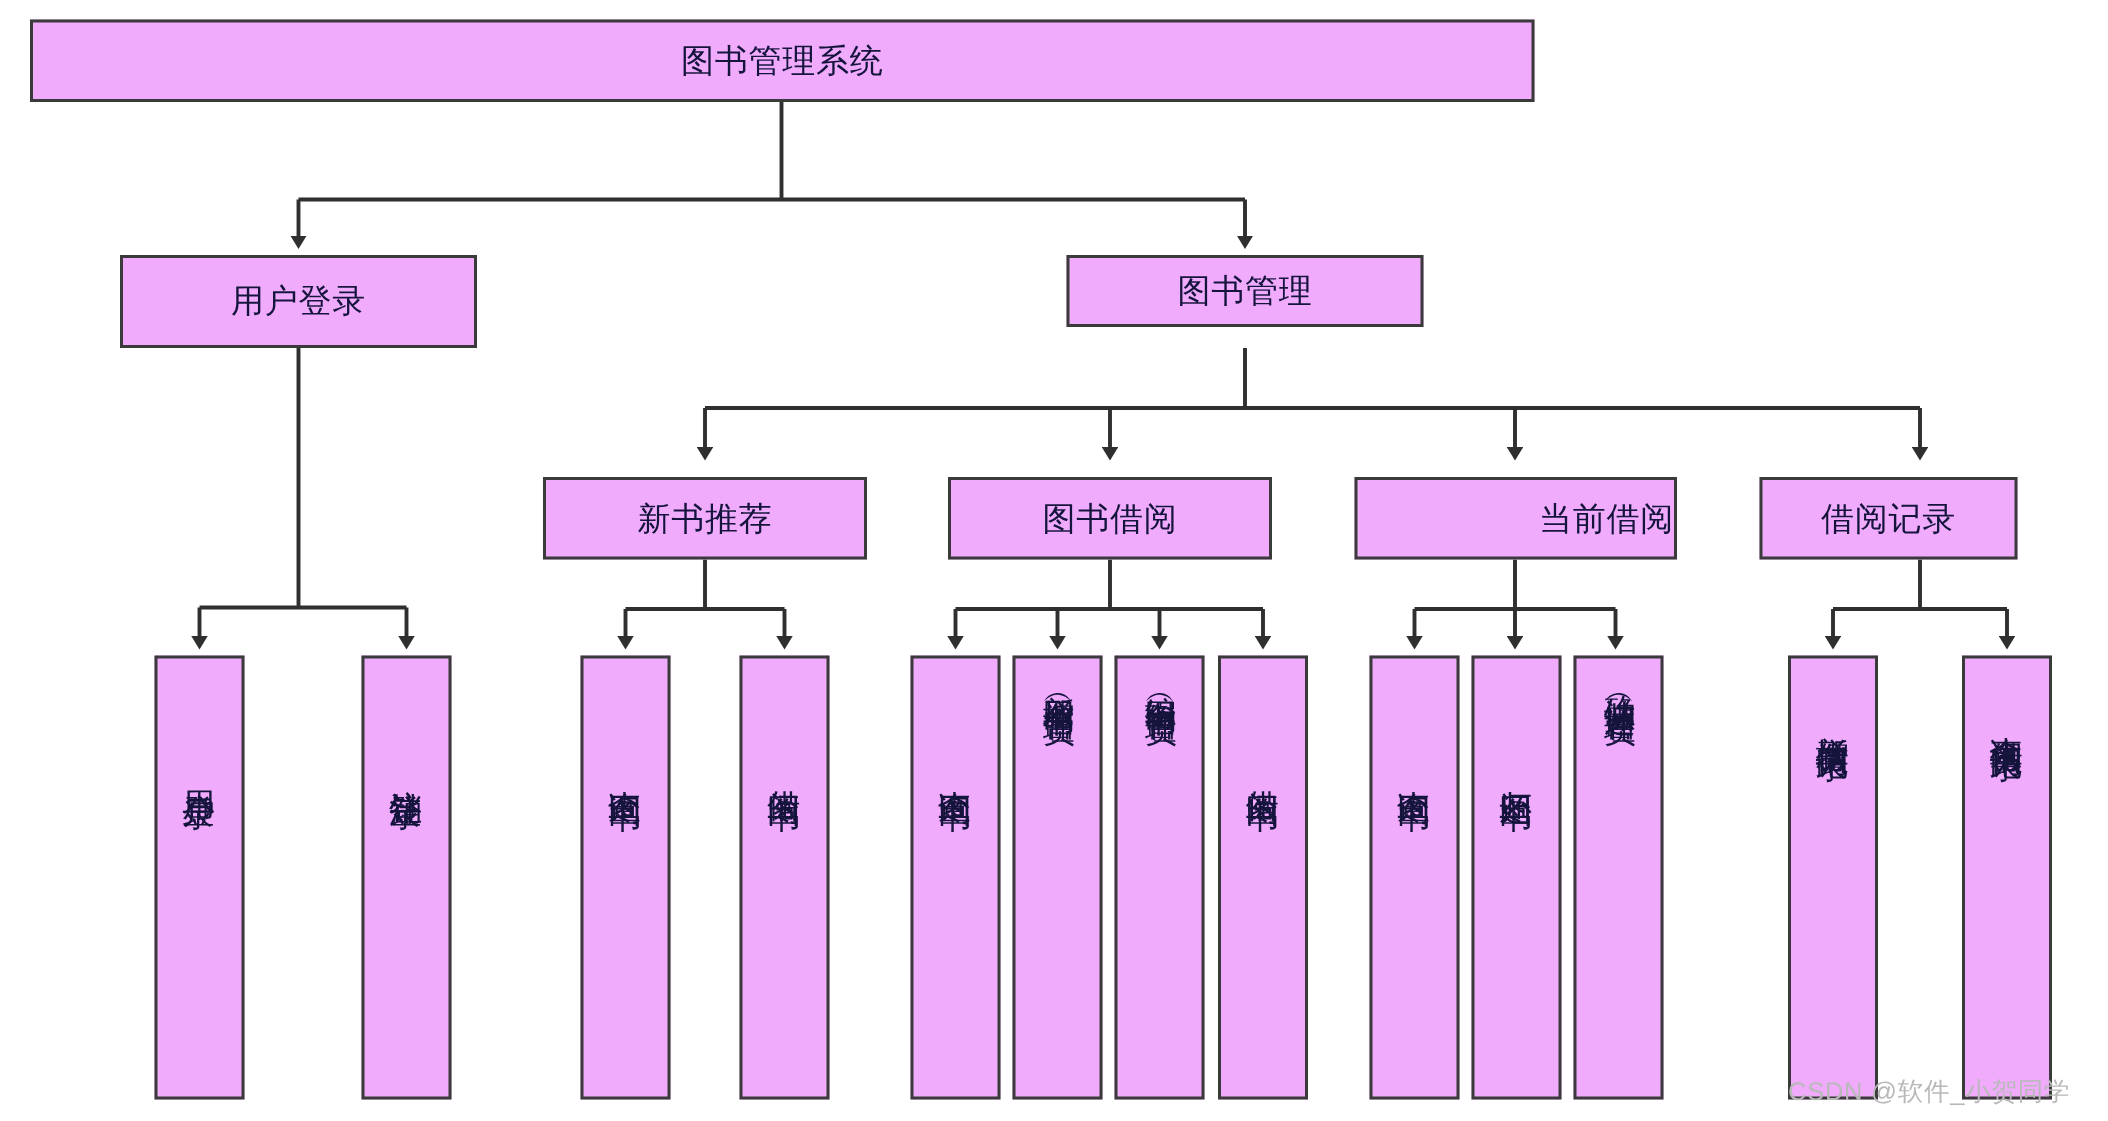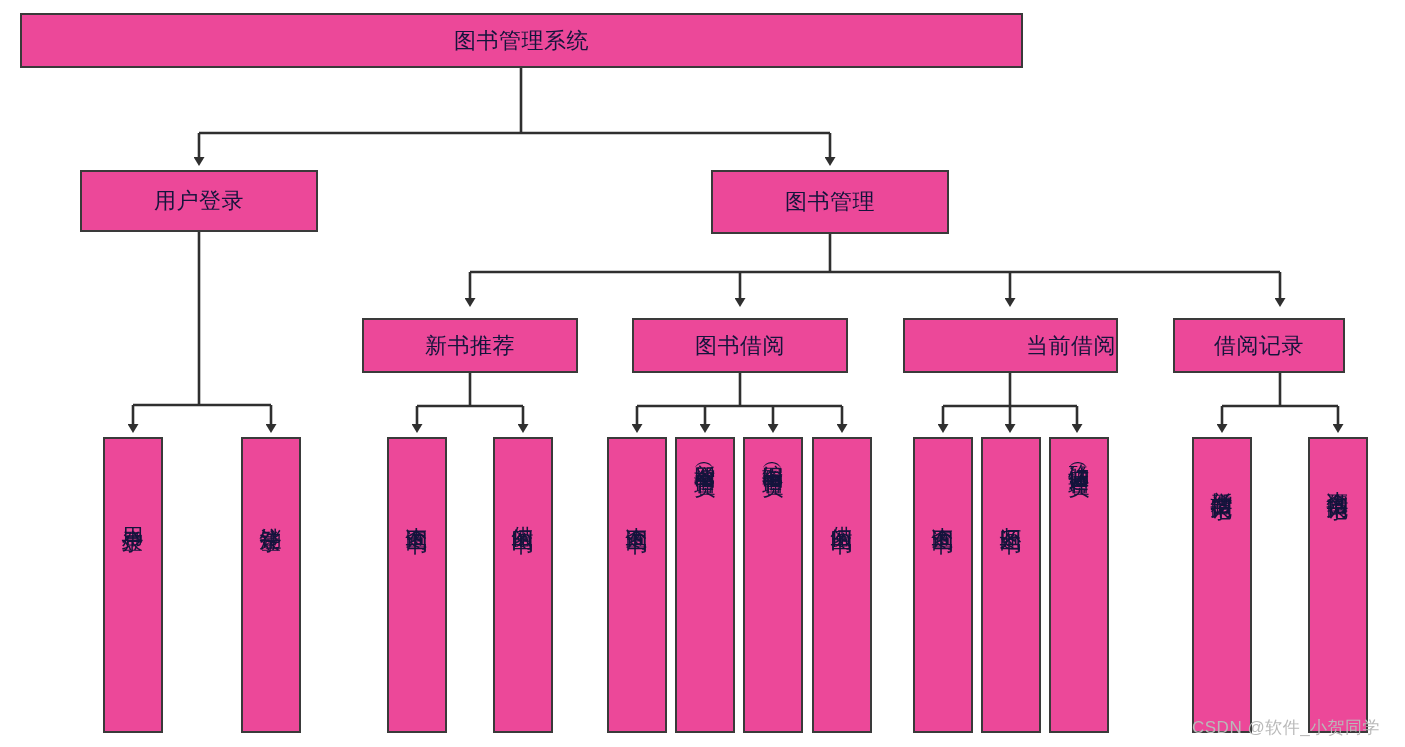--- a/index.html
+++ b/index.html
@@ -17,21 +17,21 @@
   }
   svg#edges{
     position:absolute;
     left:0;top:0;
     width:1405px;height:747px;
     pointer-events:none;
   }
   .node{
     position:absolute;
     box-sizing:border-box;
-    background:#ec4899;
+    background:#f0abfc;
     border:2.5px solid #3a3a3a;
     display:flex;
     align-items:center;
     justify-content:center;
     color:#1a1a2e;
     z-index:2;
   }
   .node.root{
     border-width:2.5px;
   }
@@ -128,21 +128,21 @@
     </g>
   </svg>
 
   <div class="node root" style="left:20px;top:13px;width:1003px;height:55px;">
     <span class="lbl">图书管理系统</span>
   </div>
 
   <div class="node" style="left:80px;top:170px;width:238px;height:62px;">
     <span class="lbl">用户登录</span>
   </div>
-  <div class="node" style="left:711px;top:170px;width:238px;height:64px;">
+  <div class="node" style="left:711px;top:170px;width:238px;height:48px;">
     <span class="lbl">图书管理</span>
   </div>
 
   <div class="node" style="left:362px;top:318px;width:216px;height:55px;">
     <span class="lbl">新书推荐</span>
   </div>
   <div class="node" style="left:632px;top:318px;width:216px;height:55px;">
     <span class="lbl">图书借阅</span>
   </div>
   <div class="node" style="left:903px;top:318px;width:215px;height:55px;justify-content:flex-end;">

